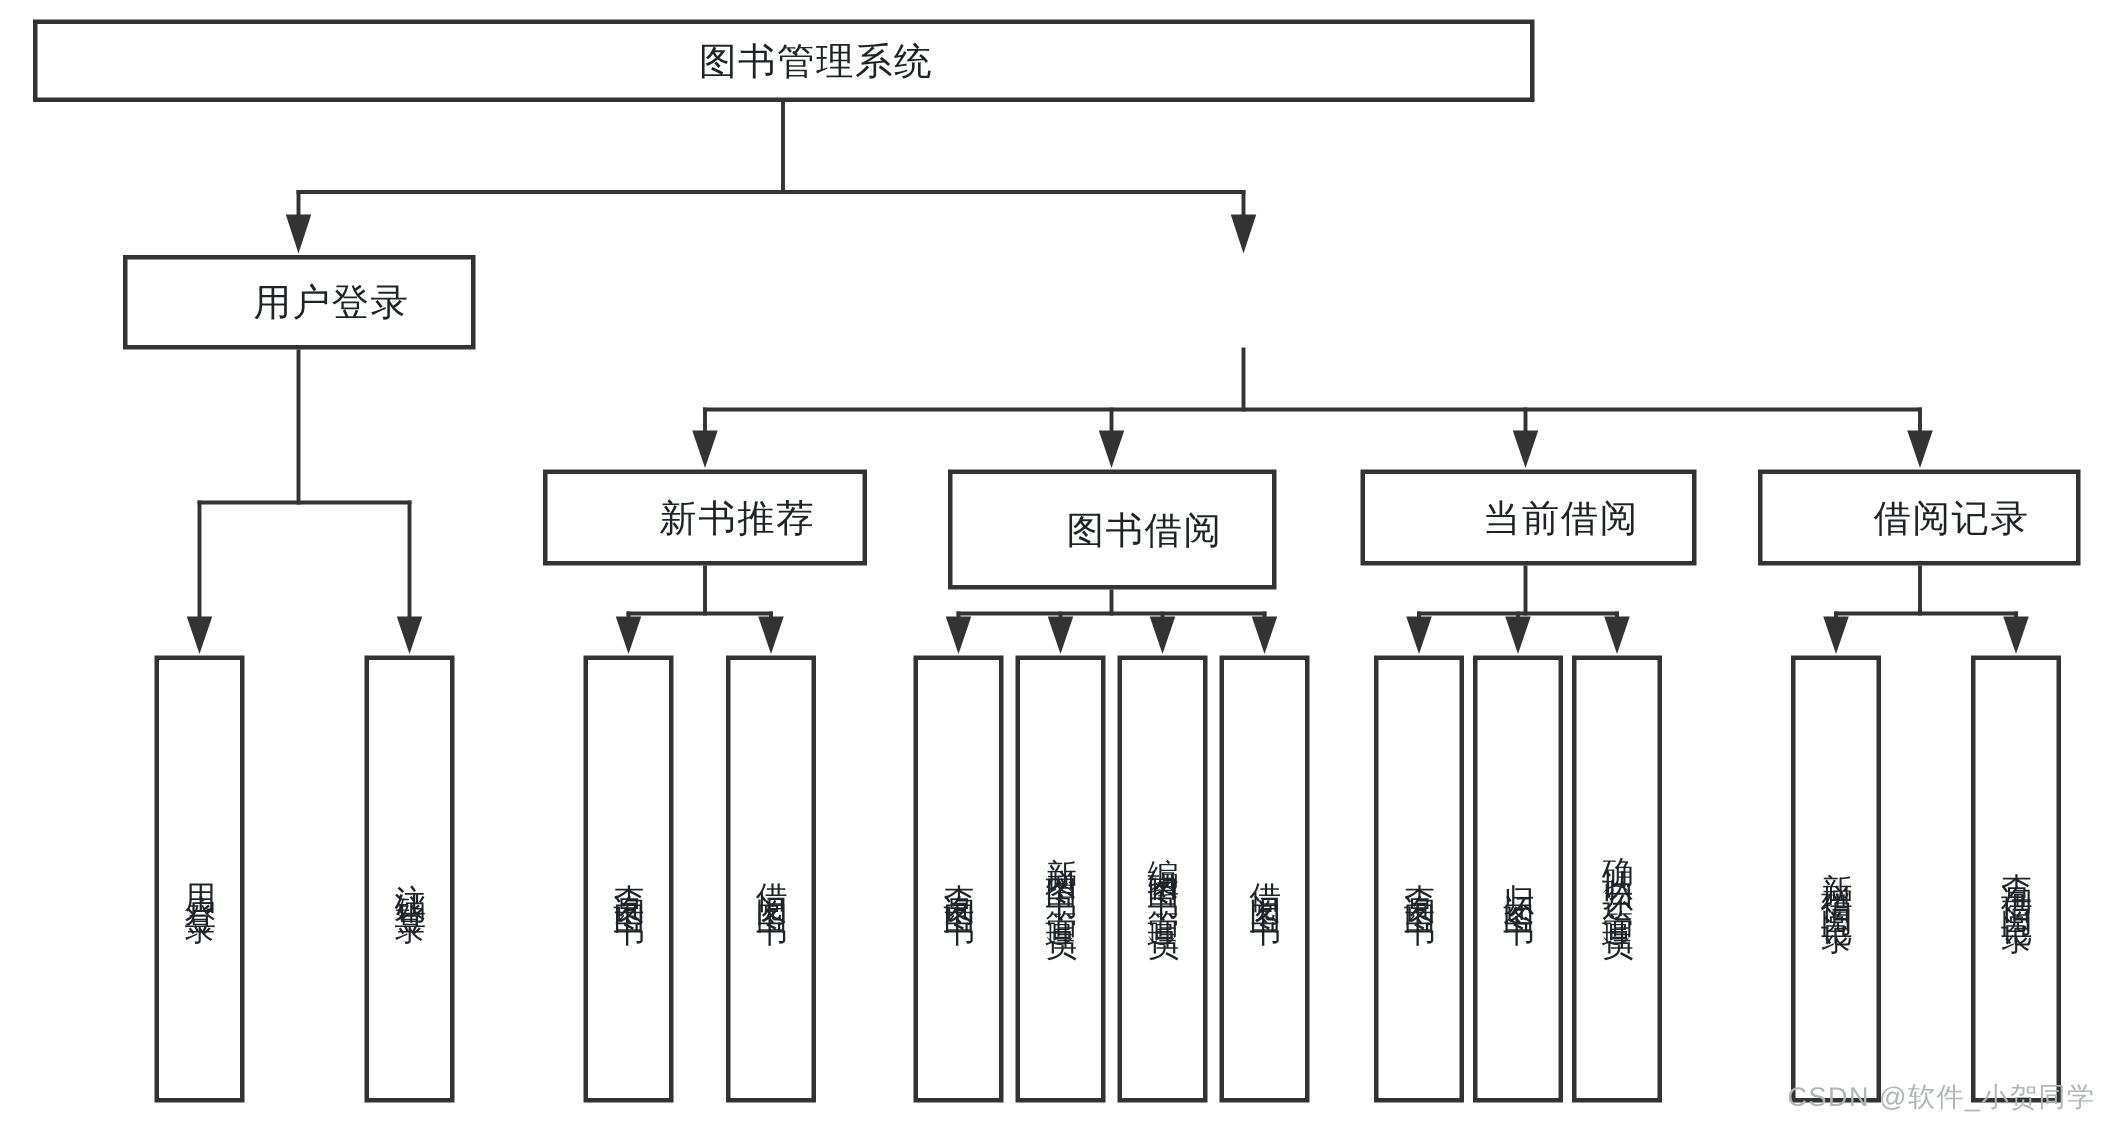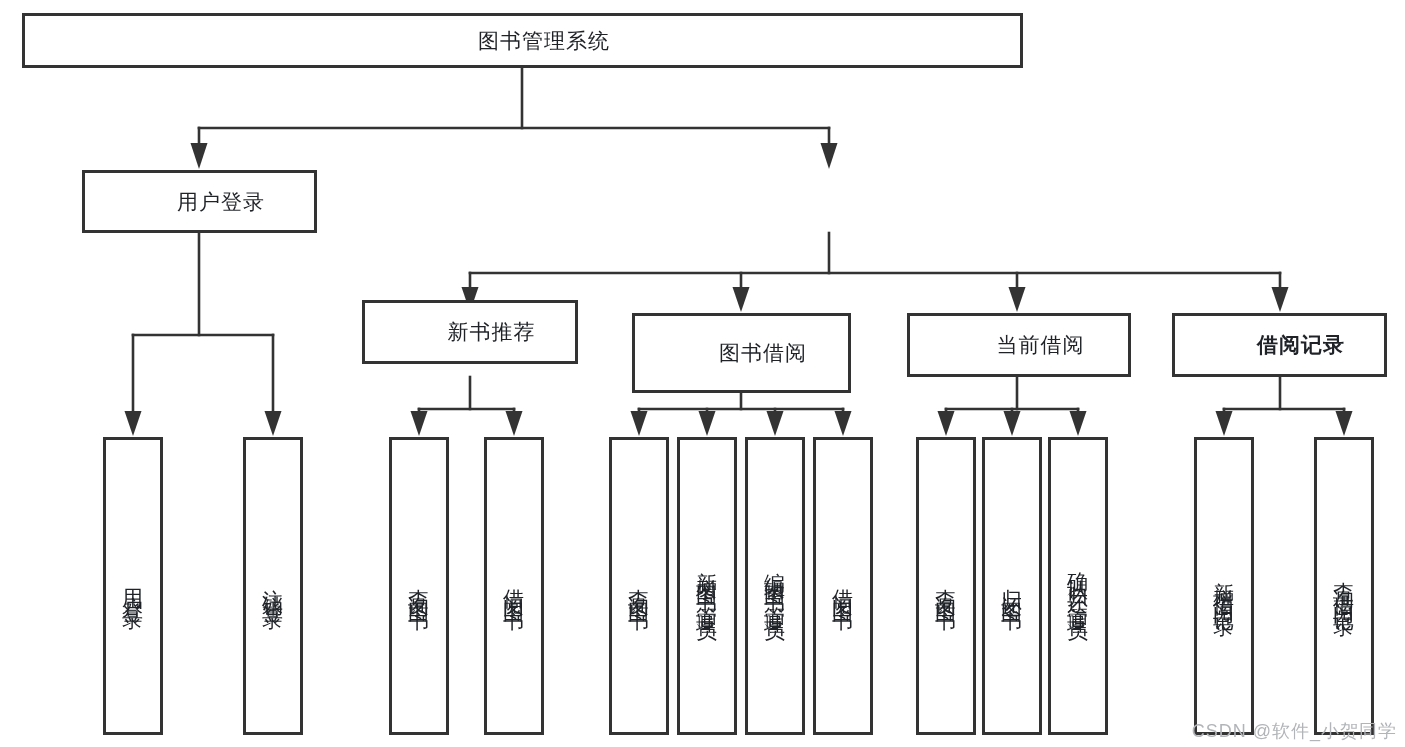--- a/index.html
+++ b/index.html
@@ -21,21 +21,21 @@
     position:absolute;left:0;top:0;width:1405px;height:747px;
     pointer-events:none;
   }
   .cline{stroke:var(--line-color);stroke-width:2.6;fill:none;stroke-linecap:square;}
   .chead{fill:var(--line-color);stroke:none;}
   .hbox{
     position:absolute;box-sizing:border-box;
     border:3px solid var(--line-color);
     background:var(--box-bg);
     display:flex;align-items:center;justify-content:center;
-    font-size:21px;letter-spacing:1px;
+    font-size:25px;letter-spacing:1px;
     white-space:nowrap;
     padding-left:43px;
   }
   .vbox{
     position:absolute;box-sizing:border-box;
     top:437px;width:60px;height:298px;
     border:3px solid var(--line-color);
     background:var(--box-bg);
     display:flex;align-items:center;justify-content:center;
     writing-mode:vertical-rl;text-orientation:mixed;
@@ -112,24 +112,24 @@
     <path class="cline" d="M1224,409 V414"></path>
     <path class="cline" d="M1344,409 V414"></path>
     <polygon class="chead" points="1215.5,411 1232.5,411 1224,436"></polygon>
     <polygon class="chead" points="1335.5,411 1352.5,411 1344,436"></polygon>
   </svg>
 
   <div class="hbox" style="left:22px;top:13px;width:1001px;height:55px;">图书管理系统</div>
 
   <div class="hbox" style="left:82px;top:170px;width:235px;height:63px;">用户登录</div>
 
-  <div class="hbox" style="left:362px;top:300px;width:216px;height:64px;">新书推荐</div>
+  <div class="hbox" style="left:362px;top:313px;width:216px;height:64px;">新书推荐</div>
   <div class="hbox" style="left:632px;top:313px;width:219px;height:80px;">图书借阅</div>
   <div class="hbox" style="left:907px;top:313px;width:224px;height:64px;">当前借阅</div>
-  <div class="hbox" style="left:1172px;top:313px;width:215px;height:64px;font-weight:bold;">借阅记录</div>
+  <div class="hbox" style="left:1172px;top:313px;width:215px;height:64px;">借阅记录</div>
 
   <div class="vbox" style="left:103px;">用户登录</div>
   <div class="vbox" style="left:243px;">注销登录</div>
 
   <div class="vbox" style="left:389px;">查询图书</div>
   <div class="vbox" style="left:484px;">借阅图书</div>
 
   <div class="vbox" style="left:609px;">查询图书</div>
   <div class="vbox" style="left:677px;">新增图书（管理员）</div>
   <div class="vbox" style="left:745px;">编辑图书（管理员）</div>

